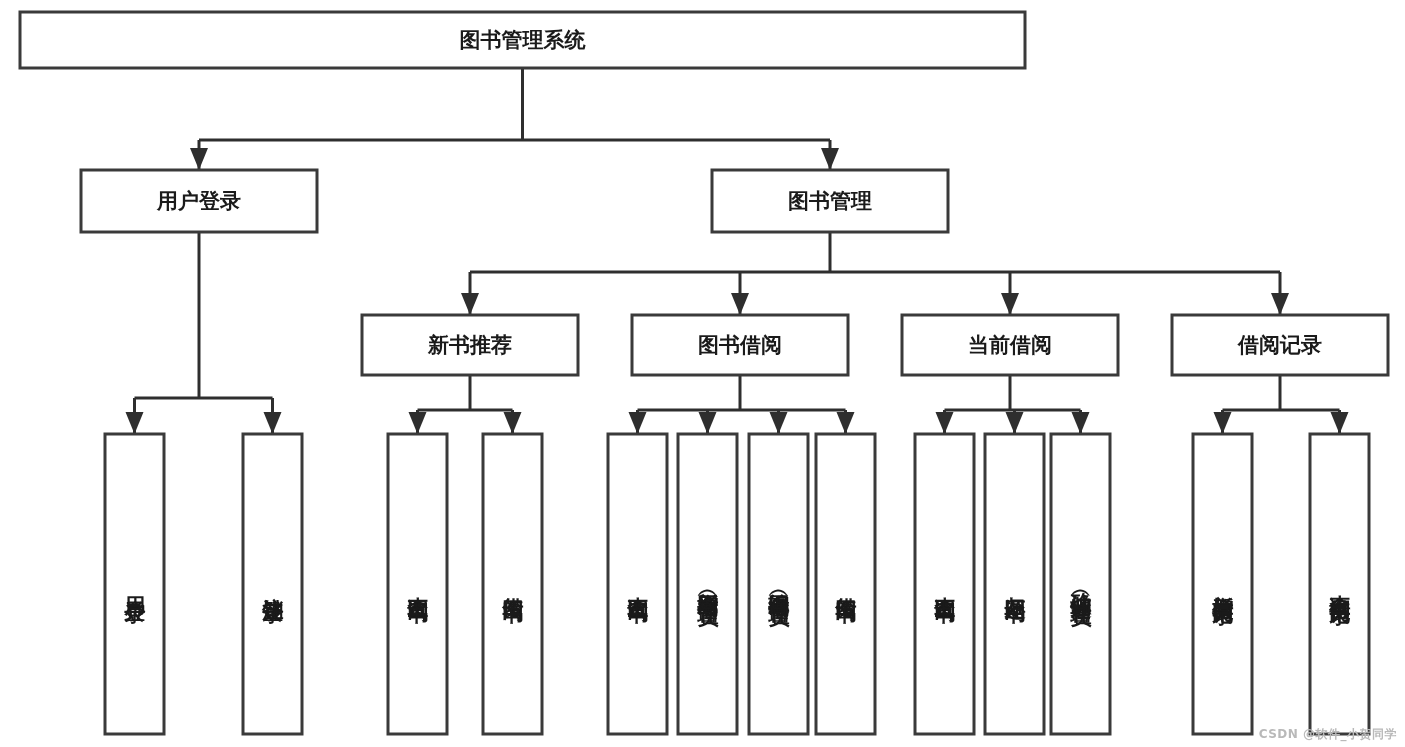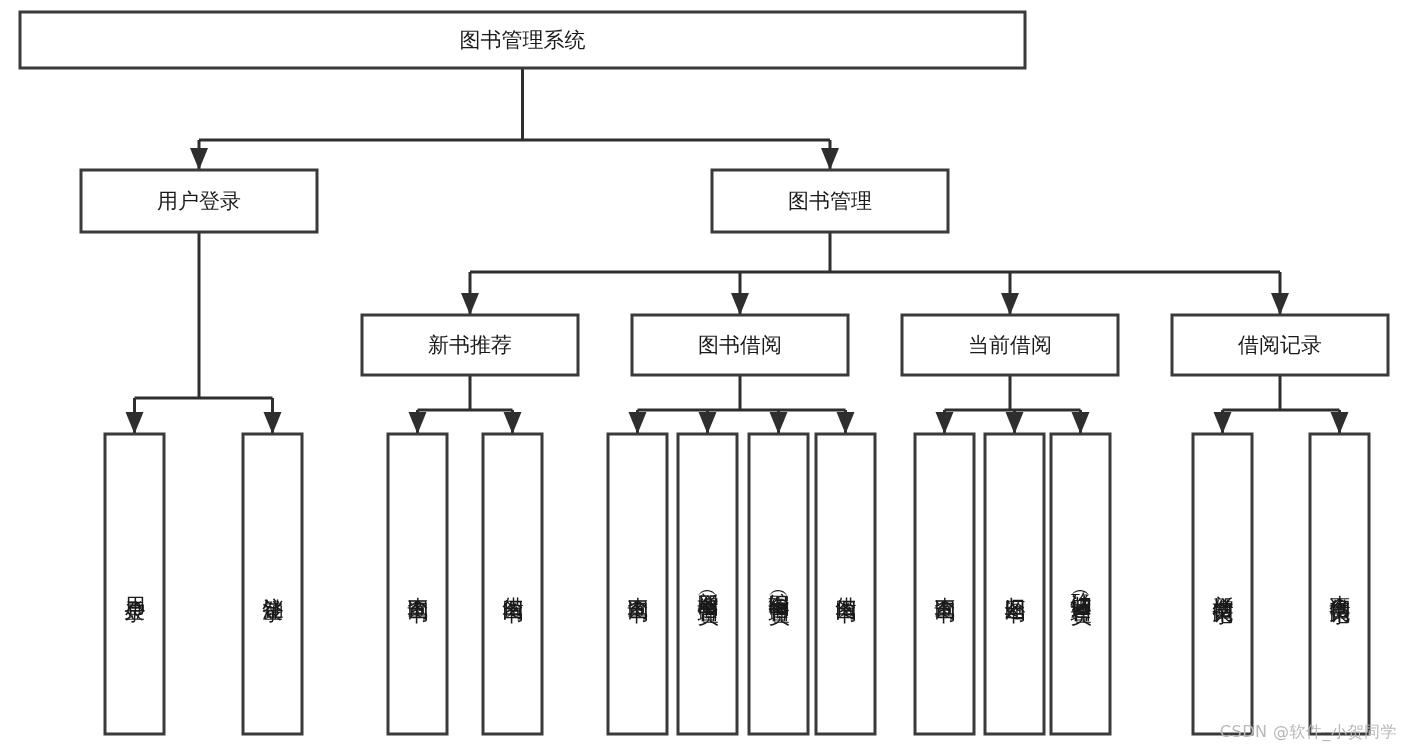--- a/index.html
+++ b/index.html
@@ -14,20 +14,21 @@
     position: relative;
     font-family: "DejaVu Sans", "Liberation Sans", sans-serif;
     overflow: hidden;
   }
   #diagram-root {
     position: absolute;
     left: 0;
     top: 0;
     width: 1405px;
     height: 747px;
+    font-weight: bold;
   }
   svg#flow {
     display: block;
     width: 1405px;
     height: 747px;
   }
   .box-rect {
     fill: #ffffff;
     stroke: #3a3a3a;
     stroke-width: 3;
@@ -61,21 +62,21 @@
     align-items: center;
     justify-content: center;
     white-space: nowrap;
     pointer-events: none;
   }
   .watermark {
     position: absolute;
     right: 8px;
     bottom: 4px;
     font-family: "DejaVu Sans", "Liberation Sans", sans-serif;
-    font-size: 16px;
+    font-size: 12px;
     color: #b9b9b9;
     letter-spacing: 0.5px;
     user-select: none;
   }
 </style>
 </head>
 <body>
 
 <div id="diagram-root">
   <svg id="flow" viewBox="0 0 1405 747">

